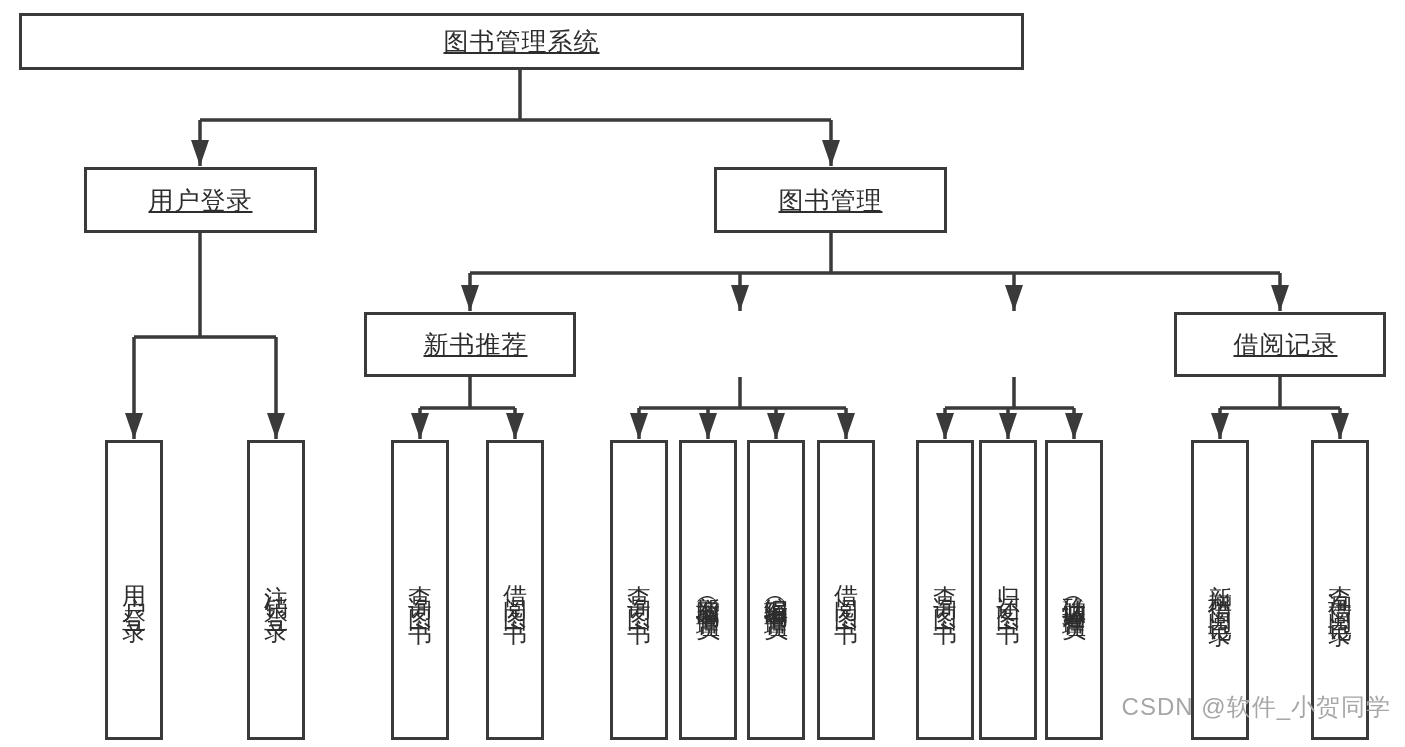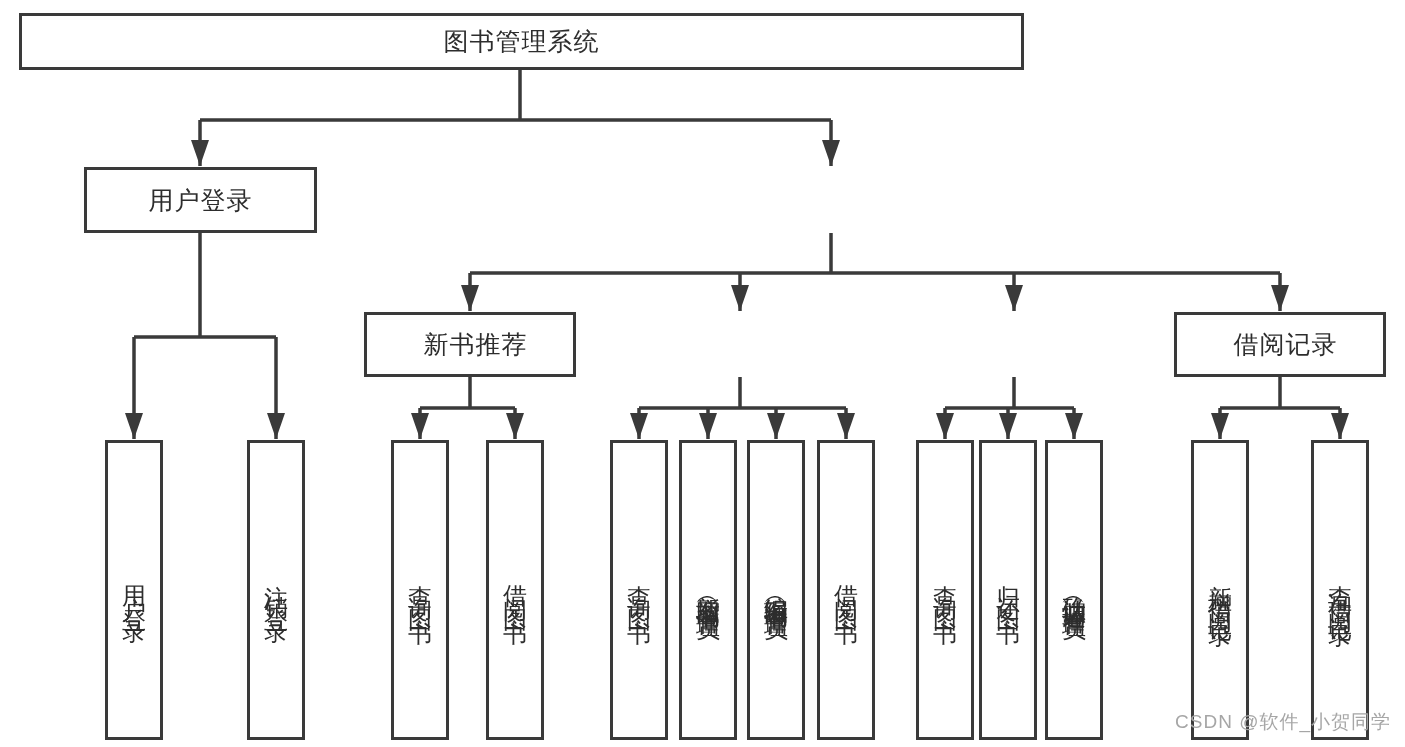--- a/index.html
+++ b/index.html
@@ -20,37 +20,37 @@
   .wires{position:absolute;left:0;top:0;width:1405px;height:747px;}
   .wire{stroke:var(--line);stroke-width:3.5;fill:none;}
   .arrowhead{fill:var(--line);}
   .node{
     position:absolute;
     box-sizing:border-box;
     border:3px solid var(--line);
     background:var(--bg);
     display:flex;align-items:center;justify-content:center;
   }
-  .hbox{font-size:25px;letter-spacing:1px;}
+  .hbox{font-size:25px;letter-spacing:1px;text-decoration:underline;}
   .hbox.root{left:19px;top:13px;width:1005px;height:57px;}
   .hbox.lvl2{top:167px;width:233px;height:66px;}
   .hbox.lvl3{top:312px;width:212px;height:65px;padding-left:11px;}
   .vbox{top:440px;width:58px;height:300px;font-size:24px;}
   .vbox .lbl{
     writing-mode:vertical-rl;
     text-orientation:mixed;
     letter-spacing:12px;
     white-space:nowrap;
   }
   .vbox.mid .lbl{letter-spacing:8px;}
   .vbox.long .lbl{letter-spacing:3px;}
   .watermark{
     position:absolute;
-    right:14px;bottom:12px;
-    font-size:19px;
+    right:14px;bottom:24px;
+    font-size:24px;
     letter-spacing:1px;
     color:var(--wm);
   }
 </style>
 </head>
 <body>
 
 <div class="canvas">
 
   <svg class="wires" viewBox="0 0 1405 747" xmlns="http://www.w3.org/2000/svg">
@@ -108,20 +108,23 @@
     </g>
   </svg>
 
   <div class="node hbox root">
     <span class="lbl">图书管理系统</span>
   </div>
 
   <div class="node hbox lvl2" style="left:84px">
     <span class="lbl">用户登录</span>
   </div>
+  <div class="node hbox lvl2" style="left:714px">
+    <span class="lbl">图书管理</span>
+  </div>
 
   <div class="node hbox lvl3" style="left:364px">
     <span class="lbl">新书推荐</span>
   </div>
   <div class="node hbox lvl3" style="left:1174px">
     <span class="lbl">借阅记录</span>
   </div>
 
   <div class="node vbox" style="left:105px">
     <span class="lbl">用户登录</span>

